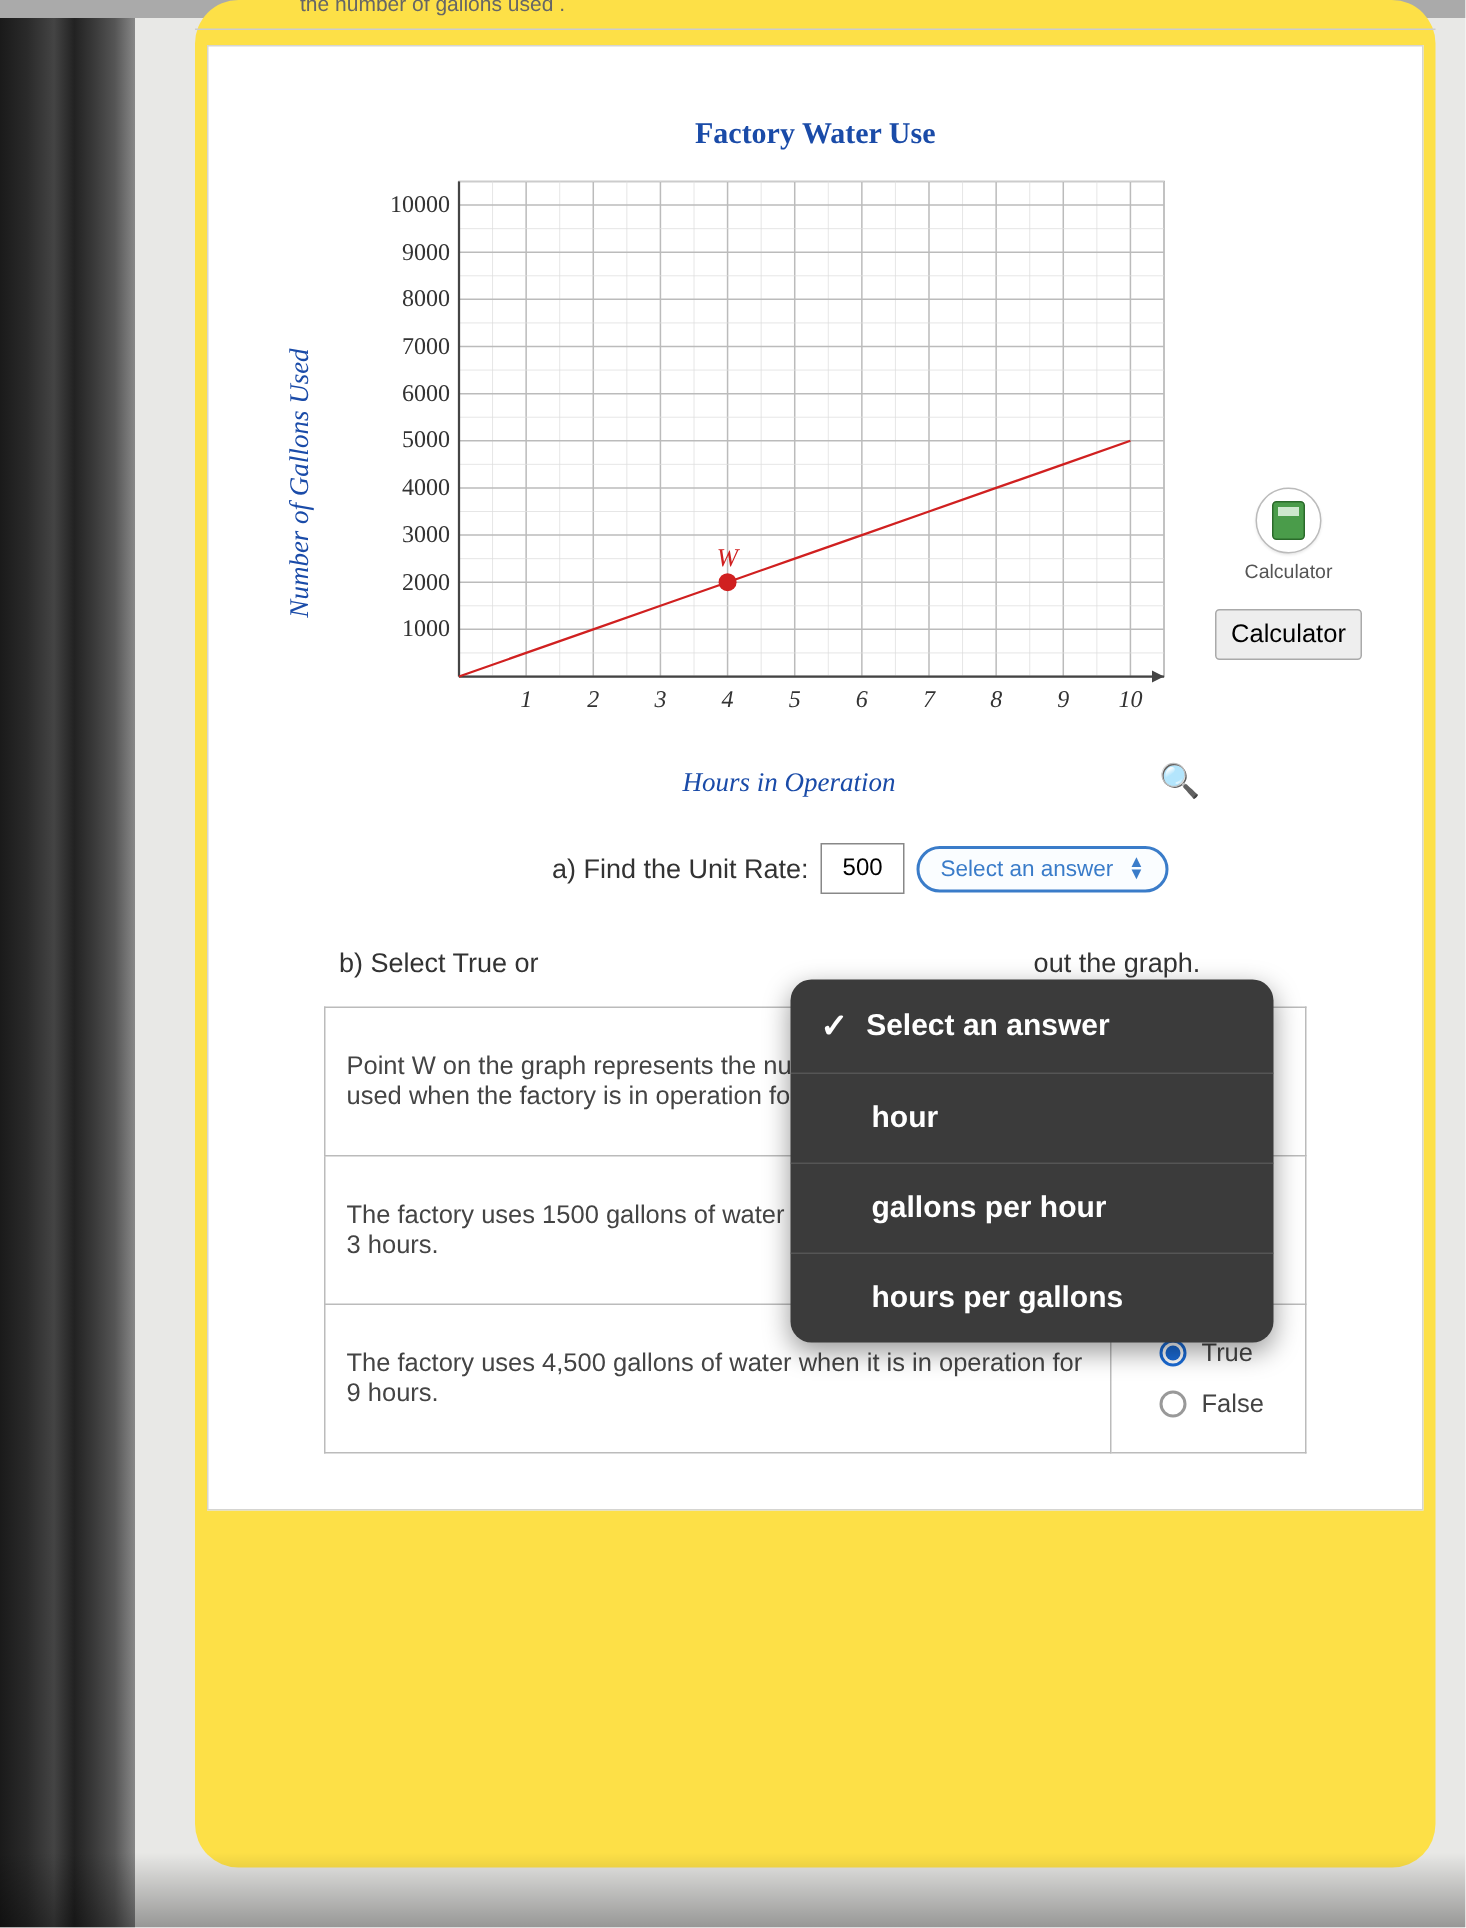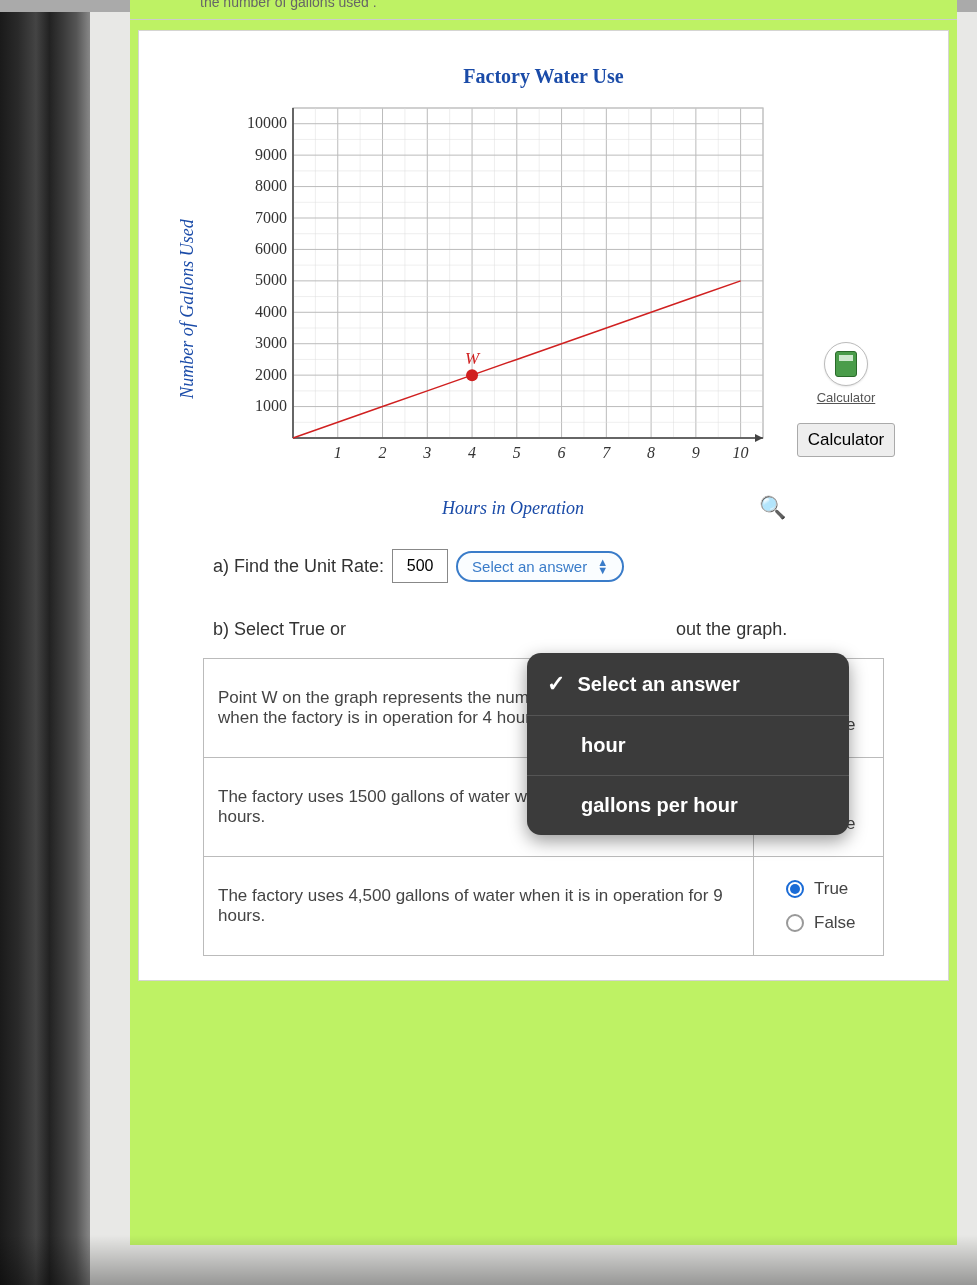--- a/index.html
+++ b/index.html
@@ -24,36 +24,37 @@
     left: 0; top: 0; right: 0;
     height: 12px;
     background: #aaa;
   }
   .main {
     position: absolute;
     left: 130px;
     top: 0;
     right: 20px;
     bottom: 40px;
-    background: #bef264;
+    background: #fde047;
+    border-radius: 29px;
   }
   .header-crop {
     height: 20px;
     border-bottom: 1px solid #ccc;
     color: #666;
     font-size: 14px;
     padding-left: 70px;
     overflow: hidden;
     line-height: 4px;
   }
   .content-box {
     margin: 10px 8px;
     border: 1px solid #d5d5d2;
     background: #fff;
-    padding: 4px;
+    padding: 17px;
     position: relative;
   }
   
   .chart-title {
     text-align: center;
     color: #1a4ba8;
     font-weight: bold;
     font-size: 20px;
     margin: 30px 0 10px 0;
     font-family: "Times New Roman", serif;
@@ -87,25 +88,24 @@
     position: absolute;
     right: 6px;
     bottom: -2px;
     color: #888;
     font-size: 22px;
   }
   
   .calc-area {
     position: absolute;
     right: -108px;
-    top: 244px;
+    top: 214px;
     width: 110px;
     text-align: center;
     color: #555;
-    text-decoration: underline;
   }
   .calc-icon {
     width: 44px; height: 44px;
     border: 1px solid #bbb;
     border-radius: 50%;
     margin: 0 auto 4px auto;
     display: flex;
     align-items: center; justify-content: center;
     background: #fff;
     box-shadow: 0 1px 2px rgba(0,0,0,0.1);
@@ -133,20 +133,21 @@
     cursor: pointer;
   }
   
   .part-a {
     margin: 30px 10px 10px 70px;
     font-size: 18px;
     color: #333;
     display: flex;
     align-items: center;
     gap: 8px;
+    justify-content: center;
   }
   .part-a input {
     width: 56px;
     height: 34px;
     border: 1px solid #888;
     font-size: 16px;
     text-align: center;
   }
   .select-pill {
     border: 2px solid #3a7cc9;
@@ -439,18 +440,22 @@
         <span>Select an answer</span>
       </div>
       <div class="popover-item">
         <span style="width:22px"></span>
         <span>hour</span>
       </div>
       <div class="popover-item">
         <span style="width:22px"></span>
         <span>gallons per hour</span>
       </div>
+      <div class="popover-item">
+        <span style="width:22px"></span>
+        <span>hours per gallons</span>
+      </div>
     </div>
 
   </div>
 </div>
 
 <div class="bottom-shadow"></div>
 
 </body></html>

